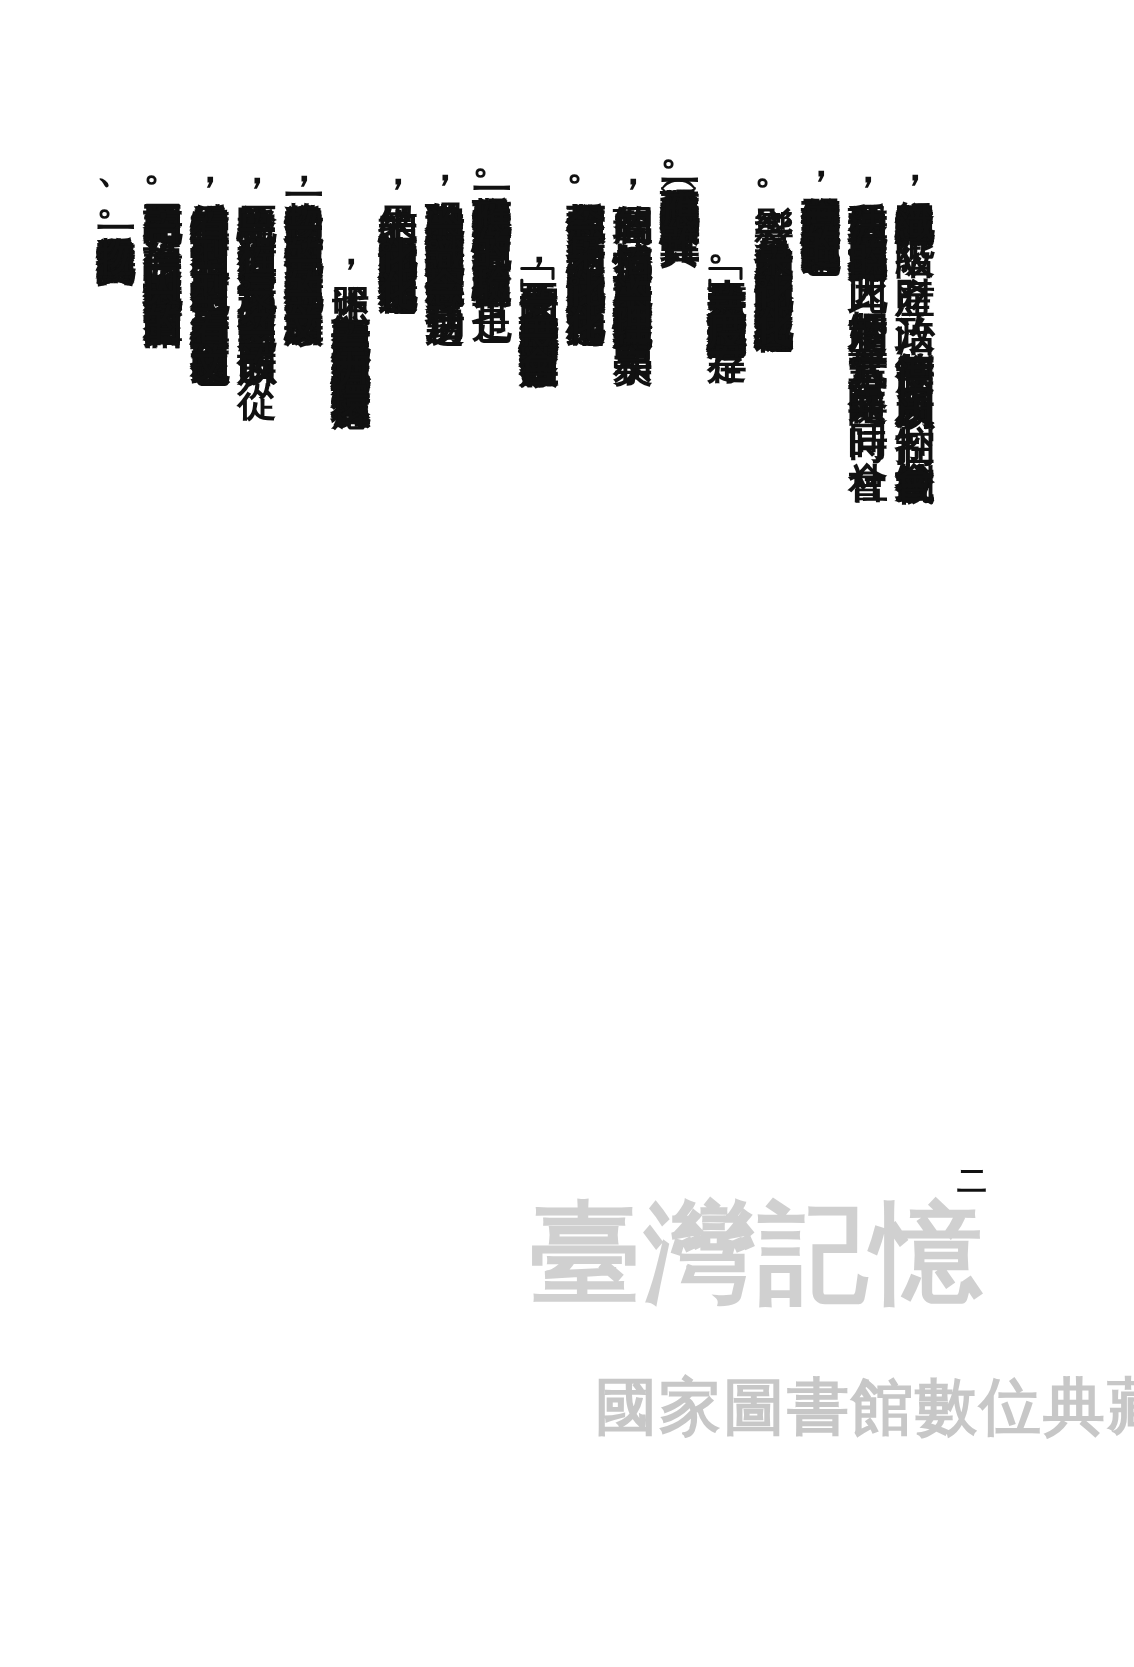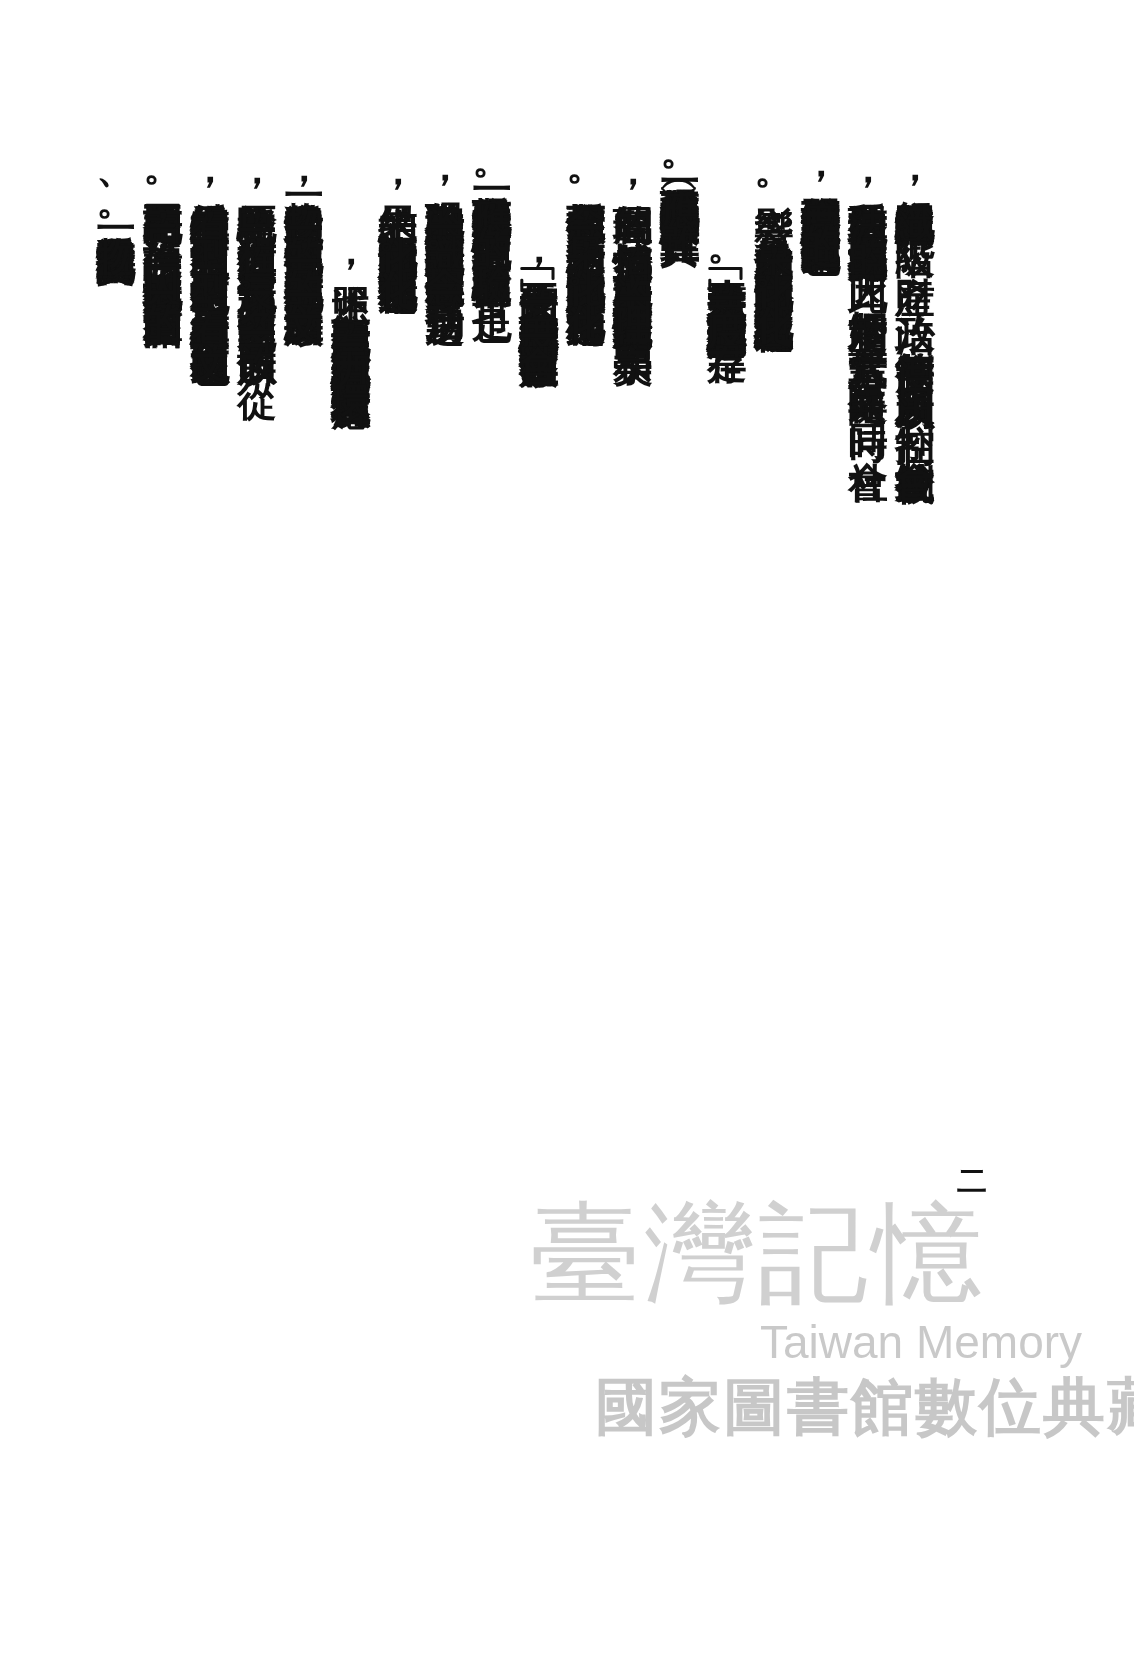--- a/index.html
+++ b/index.html
@@ -44,21 +44,21 @@
       position: absolute;
       left: 530px; top: 1180px;
       width: 470px; height: 260px;
       pointer-events: none;
     }
     .wm-logo {
       position: absolute;
       left: 0; top: 0;
       font-size: 110px;
       color: rgba(120,120,120,0.35);
-      font-weight: normal;
+      font-weight: bold;
       letter-spacing: 4px;
       white-space: nowrap;
     }
     .wm-en {
       position: absolute;
       left: 230px; top: 135px;
       font-family: "Liberation Sans", sans-serif;
       font-size: 46px;
       color: rgba(120,120,120,0.4);
       white-space: nowrap;
@@ -95,15 +95,14 @@
   <div class="col indent">照上述，如以民族文化的觀點來看，則每一民族文化都是人運用心思智力，應付自然環境和社會環</div>
   <div class="col">境的一切活動的產物，沒有一種文化單是物質的，也沒有一種文化單是精神的，而每一民族所經歷的文</div>
   <div class="col">化經驗歷史，猶如一道江河的過程，那道江河越是源遠流長，它的支流會萃的越多。所以一個民族，從</div>
   <div class="col">生物學的結構上看，可以有相同的體型，也有不相同的體型。從精神的結構上看，也可以有不相同的文</div>
   <div class="col">化乃至不相同的語言。換句話說，一個民族乃是居住在某一定地域的人口，由相同的和不相同的體質的</div>
   <div class="col">、文化的乃至語言的因素構成的一種混合物。</div>
 </div>
 
 <div class="watermark">
   <div class="wm-logo">臺灣記憶</div>
-  <div class="wm-en">Taiwan Memory</div>
   <div class="wm-zh">國家圖書館數位典藏</div>
 </div>
 
 </body></html>

